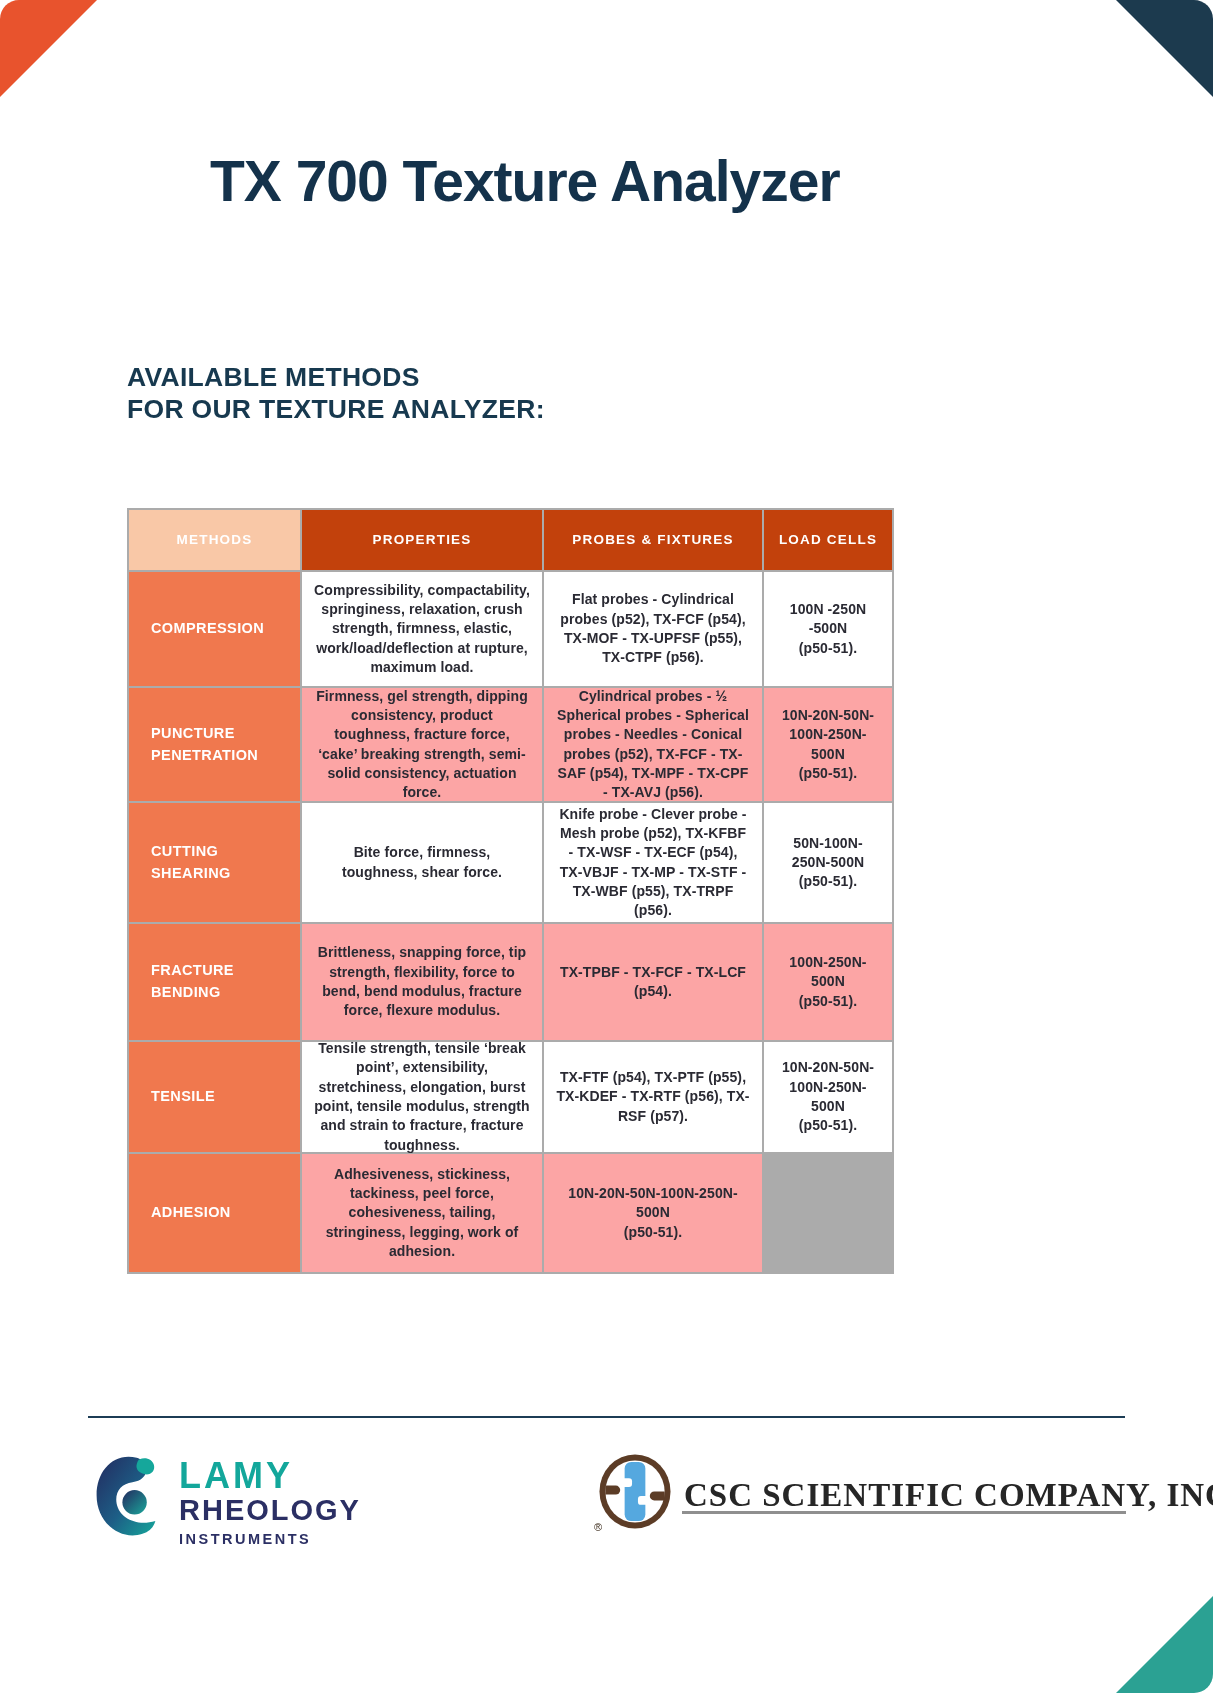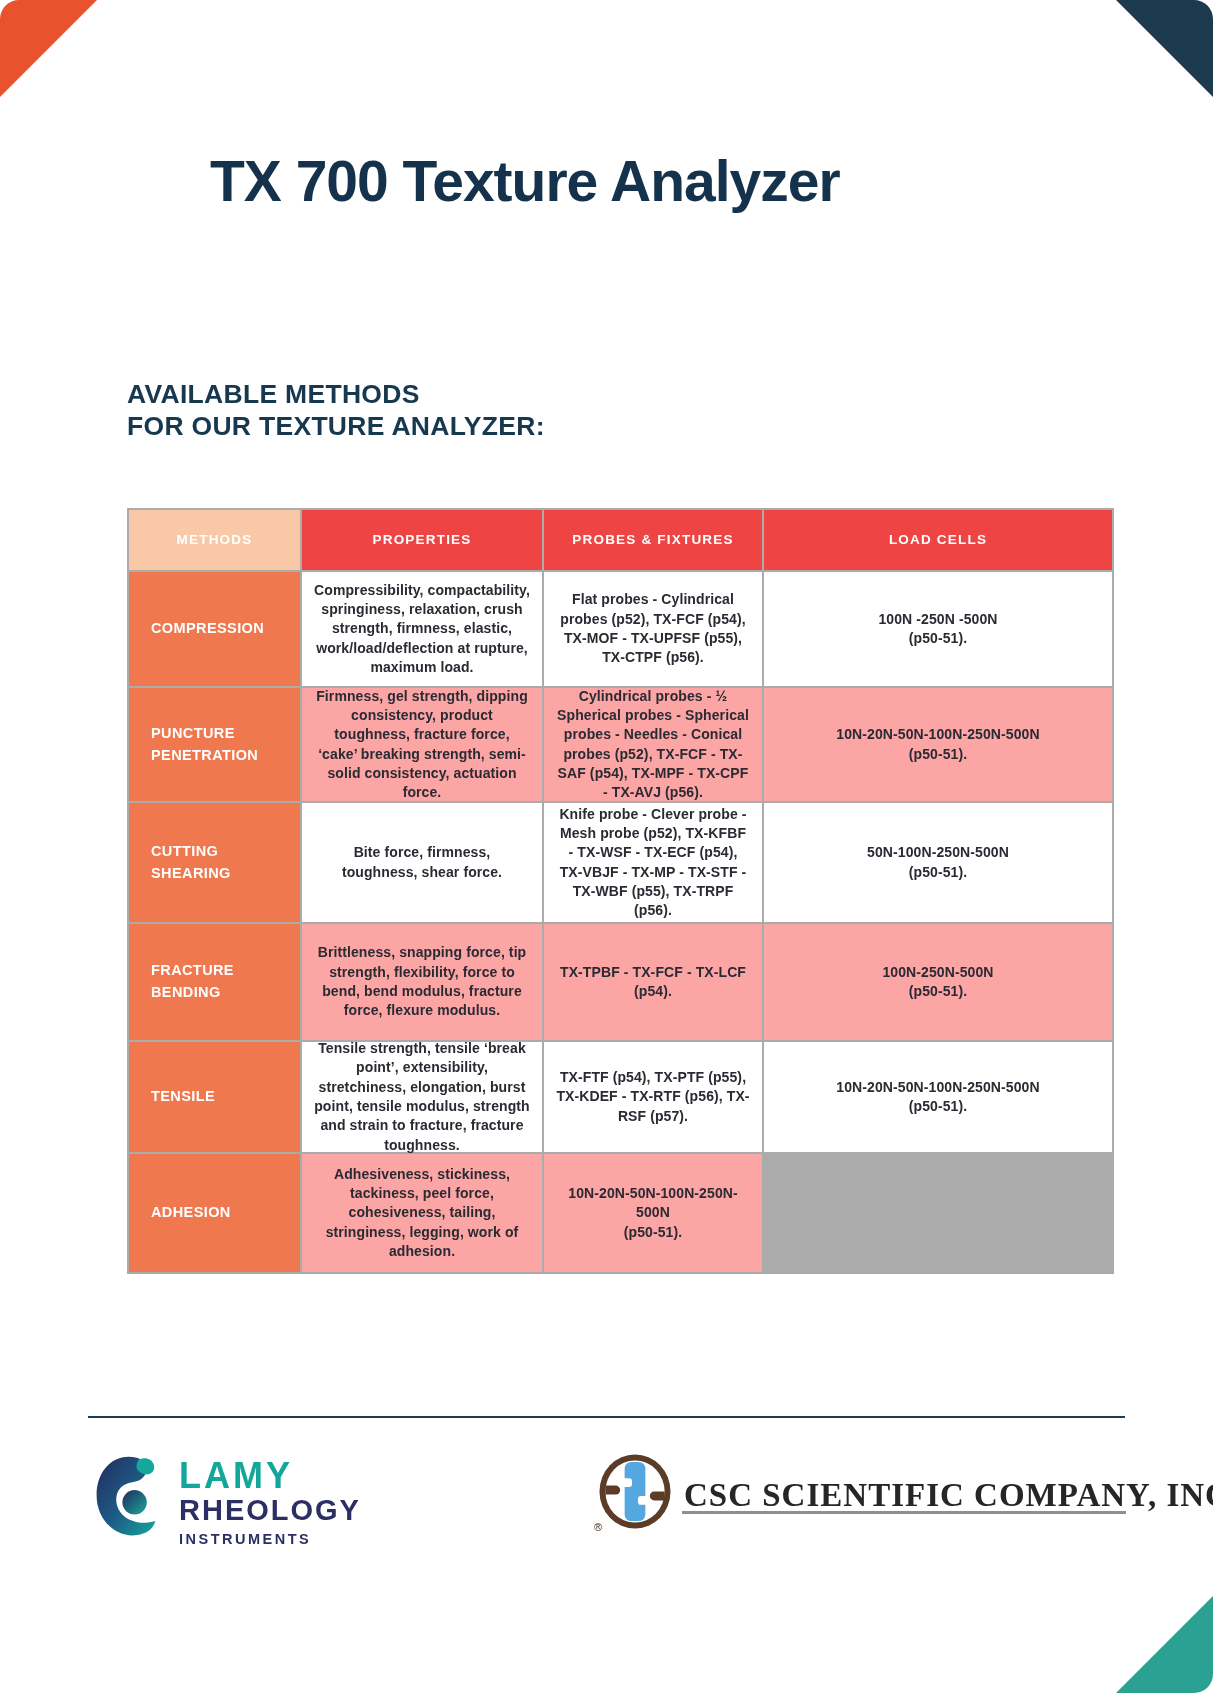--- a/index.html
+++ b/index.html
@@ -18,38 +18,38 @@
     border-top:97px solid #1C3A4E;border-left:97px solid transparent;}
   .corner-br{position:absolute;bottom:0;right:0;width:0;height:0;
     border-bottom:97px solid #2BA193;border-left:97px solid transparent;}
 
   .title{
     position:absolute;left:210px;top:148px;margin:0;
     font-size:57px;font-weight:700;letter-spacing:-1px;
     color:#14324B;white-space:nowrap;
   }
   .heading{
-    position:absolute;left:127px;top:378px;
+    position:absolute;left:127px;top:361px;
     font-size:26.5px;font-weight:700;letter-spacing:.3px;
     color:#17394F;line-height:1.22;
   }
 
   
   .methods-table{
-    position:absolute;left:127px;top:508px;width:987px;
+    position:absolute;left:127px;top:508px;width:767px;
     box-sizing:border-box;background:#ABABAB;
     display:grid;
     grid-template-columns:171px 240px 218px 1fr;
     grid-template-rows:60px 114px 113px 119px 116px 110px 118px;
     gap:2px;padding:2px;
   }
   .cell{display:flex;align-items:center;justify-content:center;
     text-align:center;box-sizing:border-box;padding:6px 12px;
     color:#2A2A33;font-size:14px;font-weight:700;line-height:1.38;letter-spacing:.1px;}
-  .hc{background:#ef4444;color:#ffffff;font-size:13.5px;letter-spacing:1.2px;}
+  .hc{background:#c2410c;color:#ffffff;font-size:13.5px;letter-spacing:1.2px;}
   .hc-methods{background:#F9C8A7;color:#ffffff;}
   .mc{background:#F0784E;color:#ffffff;justify-content:flex-start;
     text-align:left;padding-left:22px;font-size:14.5px;letter-spacing:.4px;line-height:1.5;}
   .bg-white{background:#ffffff;}
   .bg-peach{background:#fca5a5;}
   .load .stack{width:100%;}
 
   
   .footer-rule{position:absolute;left:88px;top:1416px;width:1037px;height:2px;background:#1C3C55;}
 

